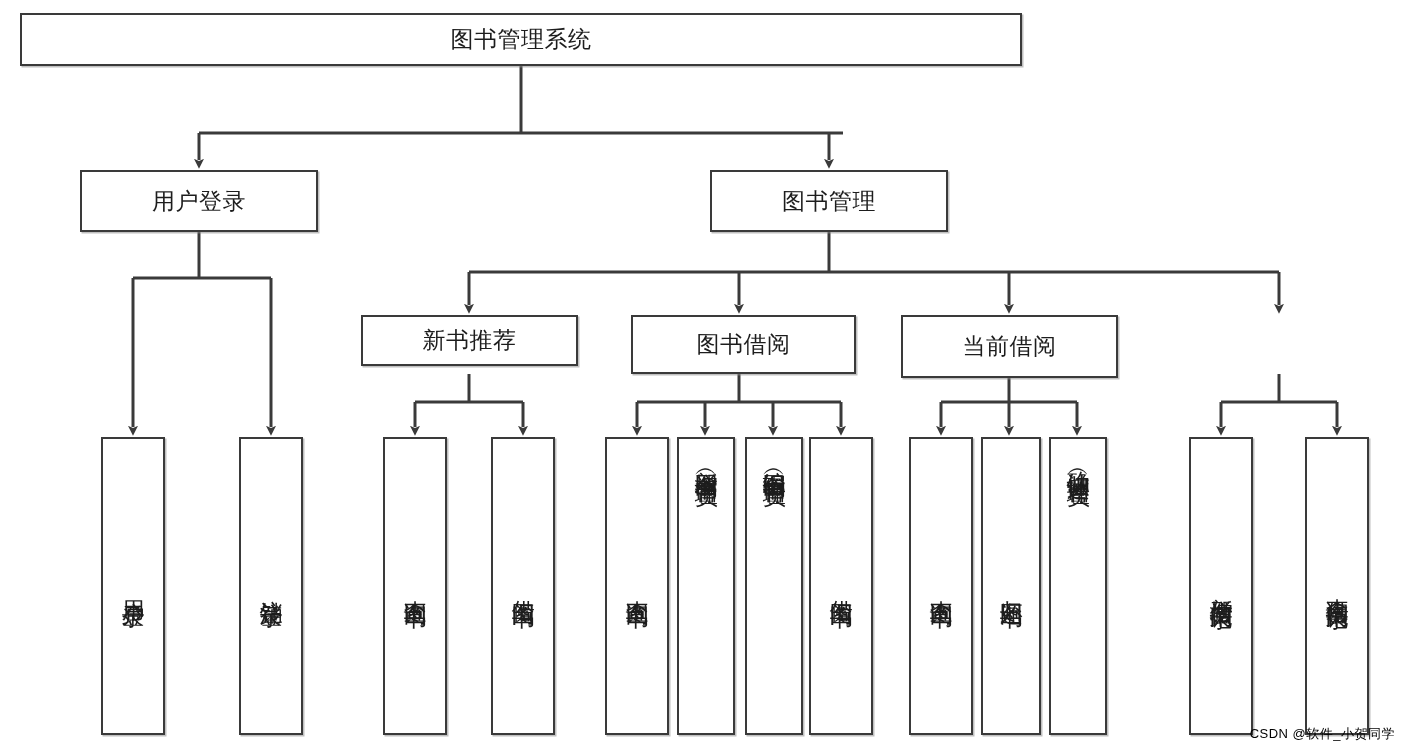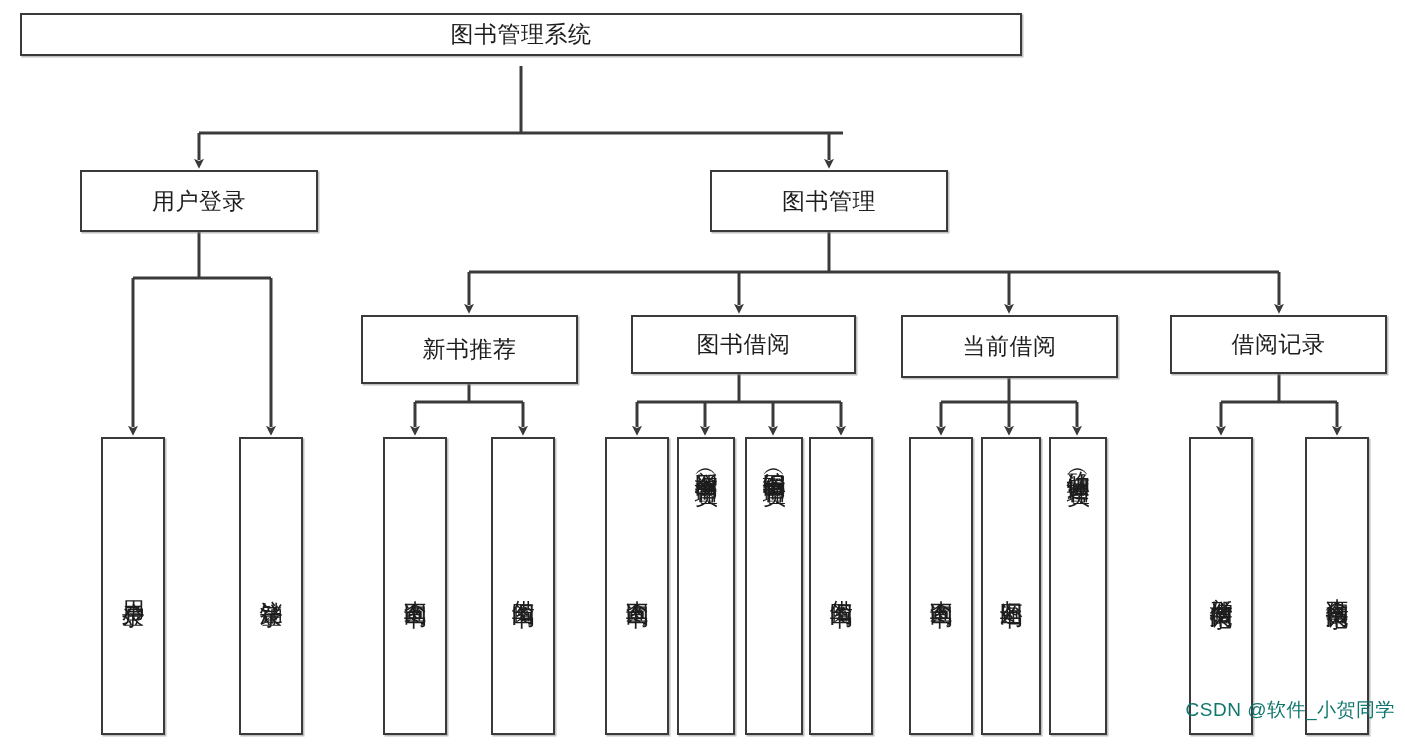--- a/index.html
+++ b/index.html
@@ -59,23 +59,23 @@
     white-space: nowrap;
     text-align: left;
   }
   .node.leaf-center {
     align-items: center;
     padding-top: 0;
   }
   #watermark {
     position: absolute;
     right: 10px;
-    bottom: 24px;
-    font-size: 19px;
-    color: #0f766e;
+    bottom: 4px;
+    font-size: 13px;
+    color: #000000;
     letter-spacing: 0.5px;
     z-index: 5;
     white-space: nowrap;
     user-select: none;
   }
 </style>
 </head>
 <body>
 
 <div id="canvas">
@@ -124,47 +124,44 @@
       <path d="M1009,402 L1009,427" marker-end="url(#arrow)"></path>
       <path d="M1077,402 L1077,427" marker-end="url(#arrow)"></path>
 
       <path d="M1279,374 L1279,402"></path>
       <path d="M1221,402 L1337,402"></path>
       <path d="M1221,402 L1221,427" marker-end="url(#arrow)"></path>
       <path d="M1337,402 L1337,427" marker-end="url(#arrow)"></path>
     </g>
   </svg>
 
-  <div class="node" style="left:20px; top:13px; width:1002px; height:43px;">
+  <div class="node" style="left:20px; top:13px; width:1002px; height:53px;">
     <span class="label">图书管理系统</span>
   </div>
 
   <div class="node" style="left:80px; top:170px; width:238px; height:62px;">
     <span class="label">用户登录</span>
   </div>
 
   <div class="node" style="left:710px; top:170px; width:238px; height:62px;">
     <span class="label">图书管理</span>
   </div>
 
-  <div class="node" style="left:361px; top:315px; width:217px; height:69px;">
+  <div class="node" style="left:361px; top:315px; width:217px; height:51px;">
     <span class="label">新书推荐</span>
   </div>
 
   <div class="node" style="left:631px; top:315px; width:225px; height:59px;">
     <span class="label">图书借阅</span>
   </div>
 
   <div class="node" style="left:901px; top:315px; width:217px; height:63px;">
     <span class="label">当前借阅</span>
   </div>
 
-  <div class="node" style="left:1170px; top:315px; width:217px; height:59px;">
-    <span class="label">借阅记录</span>
-  </div>
 
   <div class="node vertical leaf-center" style="left:101px; top:437px; width:64px; height:298px;">
     <span class="label">用户登录</span>
   </div>
 
   <div class="node vertical leaf-center" style="left:239px; top:437px; width:64px; height:298px;">
     <span class="label">注销登录</span>
   </div>
 
   <div class="node vertical leaf-center" style="left:383px; top:437px; width:64px; height:298px;">

